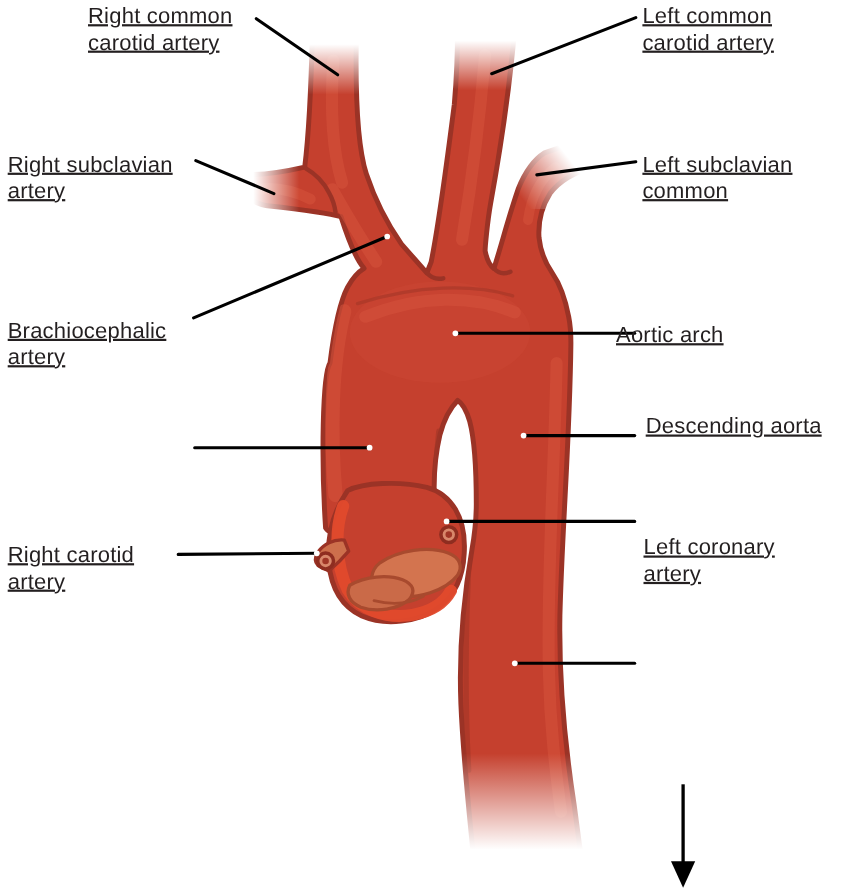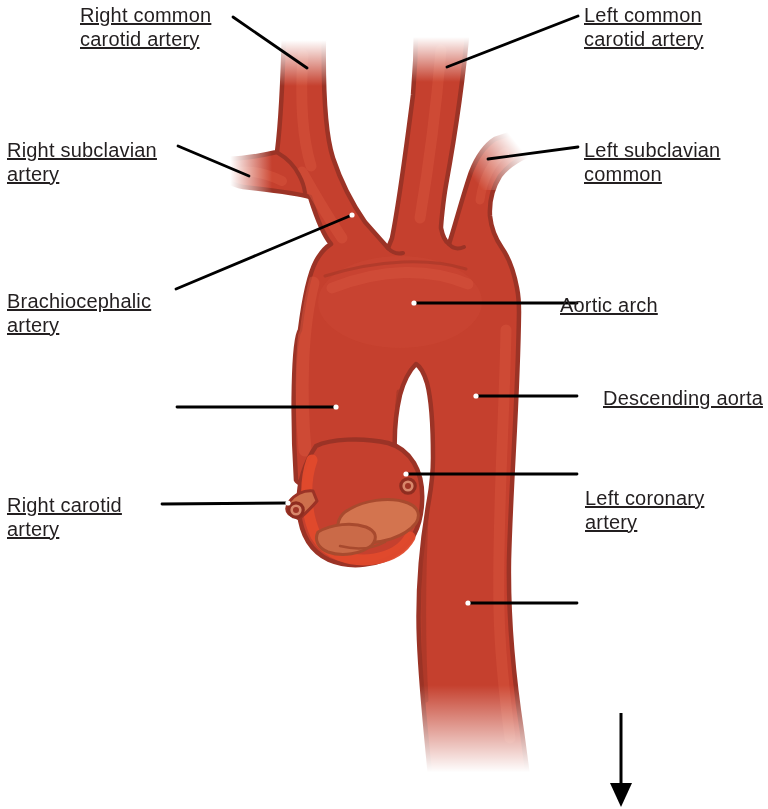--- a/index.html
+++ b/index.html
@@ -264,19 +264,19 @@
 carotid artery</div>
   <div class="label" style="left:584px; top:3px;">Left common
 carotid artery</div>
   <div class="label" style="left:7px;   top:138px;">Right subclavian
 artery</div>
   <div class="label" style="left:584px; top:138px;">Left subclavian
 common</div>
   <div class="label" style="left:7px;   top:289px;">Brachiocephalic
 artery</div>
   <div class="label" style="left:560px; top:293px;">Aortic arch</div>
-  <div class="label" style="left:587px; top:386px;margin-left:16px;">Descending aorta</div>
+  <div class="label" style="left:587px; top:376px;">Descending aorta</div>
   <div class="label" style="left:7px;   top:493px;">Right carotid
 artery</div>
   <div class="label" style="left:585px; top:462px;margin-top:24px;">Left coronary
 artery</div>
 
 </div>
 
 </body></html>

